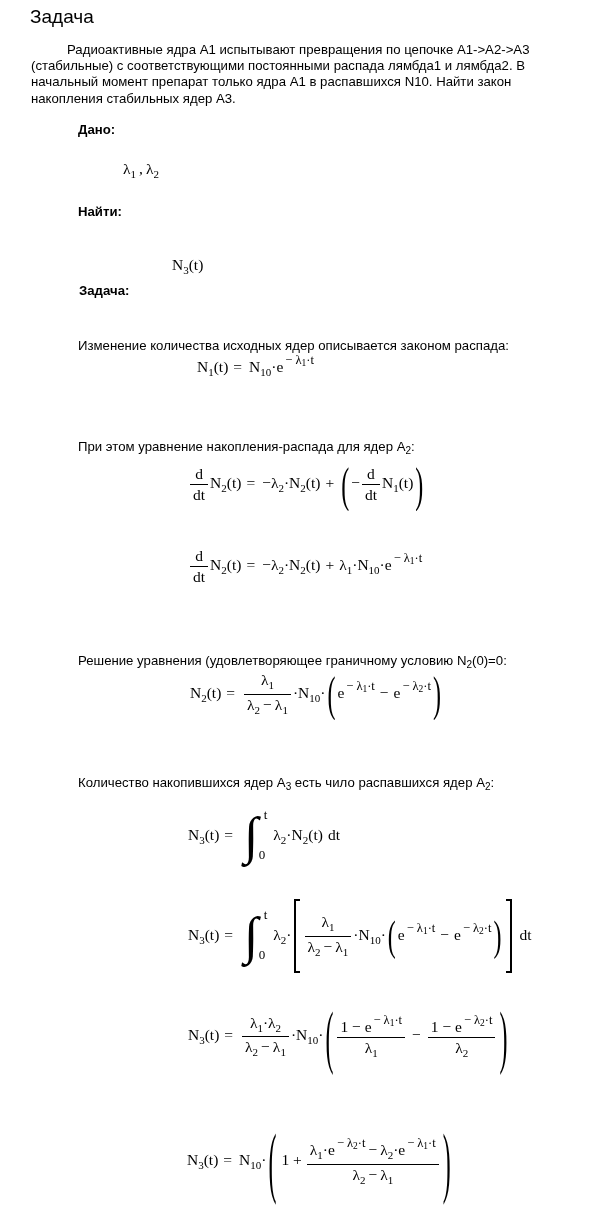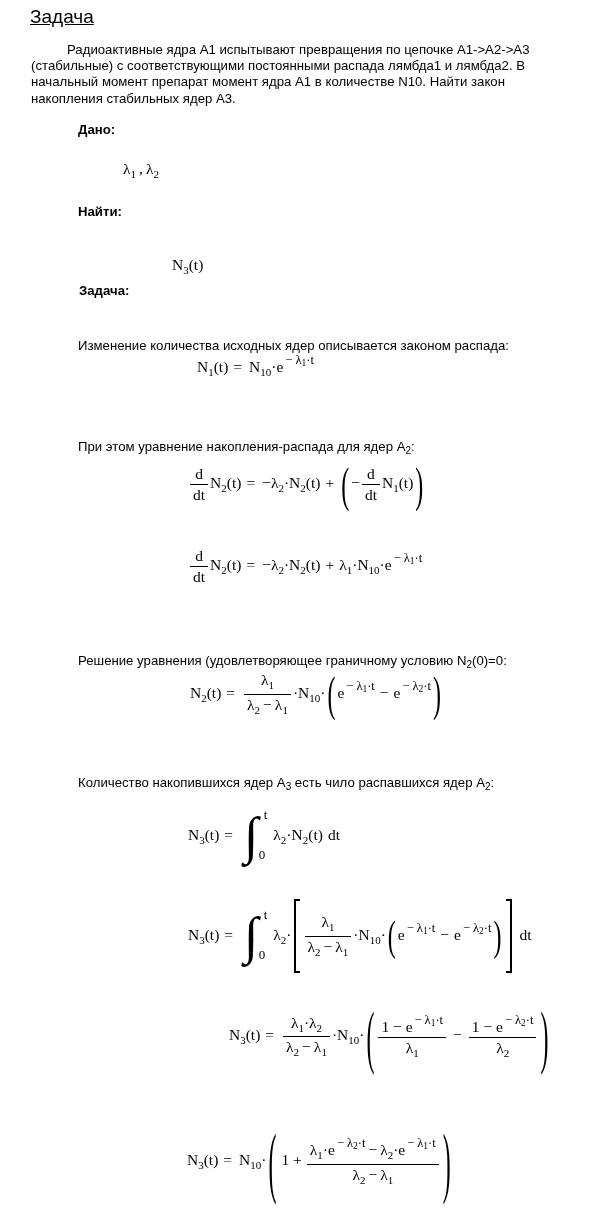--- a/index.html
+++ b/index.html
@@ -1,18 +1,18 @@
 <!DOCTYPE html>
 <html><head>
 <meta charset="utf-8">
 <style>
   html,body{margin:0;padding:0;background:#fff;}
   .page{position:relative;width:614px;height:1212px;background:#ffffff;
         font-family:"Liberation Sans",sans-serif;color:#000;overflow:hidden;}
-  .title{position:absolute;left:30px;top:6px;font-size:19px;text-decoration:underline;}
+  .title{position:absolute;left:30px;top:6px;font-size:19px;}
   .para{position:absolute;left:31px;top:42px;font-size:13.2px;line-height:16.2px;white-space:nowrap;}
   .ind{padding-left:36px;}
   .hd{position:absolute;font-size:13.2px;font-weight:bold;}
   .stmt{position:absolute;font-size:13.2px;white-space:nowrap;margin-top:20px;}
   .tsub{font-size:10px;vertical-align:-3px;}
 
   .eq{position:absolute;font-family:"Liberation Serif","DejaVu Serif",serif;
       font-size:15.5px;white-space:nowrap;}
   .sb{font-size:11px;vertical-align:-4px;}
   .sp{display:inline-block;vertical-align:8px;font-size:12.5px;margin-left:2px;}
@@ -38,21 +38,21 @@
 </head>
 <body>
 
 <div class="page">
 
   <div class="title">Задача</div>
 
   <div class="para">
     <div class="ind">Радиоактивные ядра A1 испытывают превращения по цепочке A1-&gt;A2-&gt;A3</div>
     <div>(стабильные) с соответствующими постоянными распада лямбда1 и лямбда2. В</div>
-    <div>начальный момент препарат момент ядра A1 в количестве N10. Найти закон</div>
+    <div>начальный момент препарат только ядра A1 в распавшихся N10. Найти закон</div>
     <div>накопления стабильных ядер A3.</div>
   </div>
 
   <div class="hd" style="left:78px;top:122px;">Дано:</div>
 
   <div class="eq" style="left:123px;top:160px;">
     <span>λ</span><span class="sb">1</span><span class="mop2">,</span><span>λ</span><span class="sb">2</span>
   </div>
 
   <div class="hd" style="left:78px;top:204px;">Найти:</div>
@@ -96,21 +96,21 @@
   </div>
 
   <div class="eq" style="left:188px;top:813px;">
     <span>N</span><span class="sb">3</span><span>(t)</span><span class="meq">=</span><span class="intgrp"><span class="isign">∫</span><span class="itop">t</span><span class="ibot">0</span></span><span>λ</span><span class="sb">2</span><span>·</span><span>N</span><span class="sb">2</span><span>(t)</span><span class="dtg">dt</span>
   </div>
 
   <div class="eq" style="left:188px;top:899px;">
     <span>N</span><span class="sb">3</span><span>(t)</span><span class="meq">=</span><span class="intgrp"><span class="isign">∫</span><span class="itop">t</span><span class="ibot">0</span></span><span>λ</span><span class="sb">2</span><span>·</span><span class="sqb sqbl"></span><span class="mfrac"><span class="num"><span>λ</span><span class="sb">1</span></span><span class="den"><span>λ</span><span class="sb">2</span><span class="mop2">−</span><span>λ</span><span class="sb">1</span></span></span><span>·</span><span>N</span><span class="sb">10</span><span>·</span><span class="bigp" style="transform:scaleY(1.8);">(</span><span>e</span><span class="sp"><span class="mm">−</span><span>λ</span><span class="sb2">1</span><span>·t</span></span><span class="mop">−</span><span>e</span><span class="sp"><span class="mm">−</span><span>λ</span><span class="sb2">2</span><span>·t</span></span><span class="bigp" style="transform:scaleY(1.8);">)</span><span class="sqb sqbr"></span><span class="dtg">dt</span>
   </div>
 
-  <div class="eq" style="left:188px;top:1014px;margin-left:41px;">
+  <div class="eq" style="left:188px;top:1014px;">
     <span>N</span><span class="sb">3</span><span>(t)</span><span class="meq">=</span><span class="mfrac"><span class="num"><span>λ</span><span class="sb">1</span><span>·</span><span>λ</span><span class="sb">2</span></span><span class="den"><span>λ</span><span class="sb">2</span><span class="mop2">−</span><span>λ</span><span class="sb">1</span></span></span><span>·</span><span>N</span><span class="sb">10</span><span>·</span><span class="bigp" style="transform:scaleY(2.9);">(</span><span class="mfrac"><span class="num"><span>1 − e</span><span class="sp"><span class="mm">−</span><span>λ</span><span class="sb2">1</span><span>·t</span></span></span><span class="den"><span>λ</span><span class="sb">1</span></span></span><span class="mop">−</span><span class="mfrac"><span class="num"><span>1 − e</span><span class="sp"><span class="mm">−</span><span>λ</span><span class="sb2">2</span><span>·t</span></span></span><span class="den"><span>λ</span><span class="sb">2</span></span></span><span class="bigp" style="transform:scaleY(2.9);">)</span>
   </div>
 
   <div class="eq" style="left:187px;top:1137px;">
     <span>N</span><span class="sb">3</span><span>(t)</span><span class="meq">=</span><span>N</span><span class="sb">10</span><span>·</span><span class="bigp" style="transform:scaleY(3.3);">(</span><span class="mop2">1 +</span><span class="mfrac"><span class="num"><span>λ</span><span class="sb">1</span><span>·e</span><span class="sp"><span class="mm">−</span><span>λ</span><span class="sb2">2</span><span>·t</span></span><span class="mop2">−</span><span>λ</span><span class="sb">2</span><span>·e</span><span class="sp"><span class="mm">−</span><span>λ</span><span class="sb2">1</span><span>·t</span></span></span><span class="den"><span>λ</span><span class="sb">2</span><span class="mop2">−</span><span>λ</span><span class="sb">1</span></span></span><span class="bigp" style="transform:scaleY(3.3);">)</span>
   </div>
 
 </div>
 
 </body></html>

